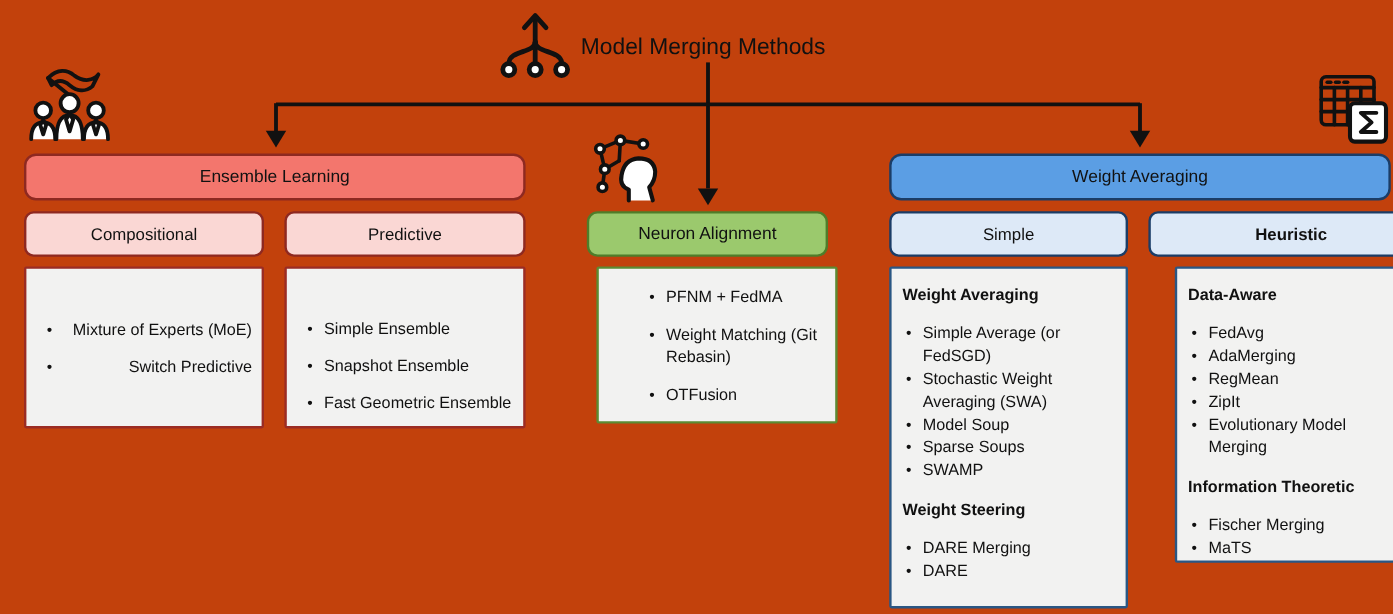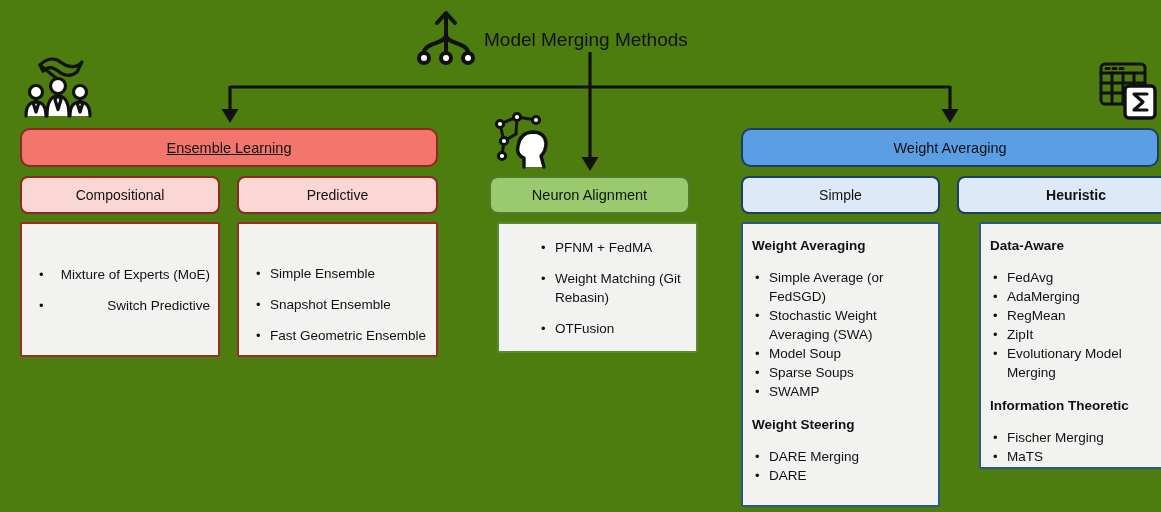--- a/index.html
+++ b/index.html
@@ -4,21 +4,21 @@
 <style>
   :root{
     --line:#111111;
     --red-border:#8E2921; --red-fill:#F3766D; --red-light:#FAD7D4; --content-red-border:#9B2C24;
     --green-border:#4F7D2A; --green-fill:#9BC96D; --content-green-border:#5C8A33;
     --blue-border:#1B3D67; --blue-fill:#5B9EE4; --blue-light:#DDE9F7; --content-blue-border:#2A5784;
     --content-bg:#F2F2F1; --text:#111111;
   }
   *{box-sizing:border-box;margin:0;padding:0;}
   body{background:#ffffff;font-family:"Liberation Sans","DejaVu Sans",sans-serif;color:var(--text);}
-  .canvas{position:relative;width:1161px;height:512px;background:#4d7c0f;overflow:hidden;}
+  .canvas{position:relative;width:1161px;height:512px;background:#c2410c;overflow:hidden;}
   .abs{position:absolute;}
   .title{font-size:19px;line-height:22px;color:var(--text);white-space:nowrap;}
   .hdr{display:flex;align-items:center;justify-content:center;font-size:14.5px;border-radius:10px;}
   .hdr.red{background:var(--red-fill);border:2.5px solid var(--red-border);}
   .hdr.green{background:var(--green-fill);border:2.5px solid var(--green-border);border-radius:9px;}
   .hdr.blue{background:var(--blue-fill);border:2.5px solid var(--blue-border);}
   .sub{display:flex;align-items:center;justify-content:center;font-size:14px;border-radius:8px;}
   .sub.red{background:var(--red-light);border:2px solid var(--red-border);}
   .sub.blue{background:var(--blue-light);border:2px solid var(--blue-border);}
   .content{background:var(--content-bg);border-radius:2px;font-size:13.5px;line-height:19px;}
@@ -114,21 +114,21 @@
       <line x1="14" y1="31" x2="12" y2="46"></line>
       <circle cx="10" cy="14" r="3.6" fill="#ffffff"></circle>
       <circle cx="27" cy="7" r="3.6" fill="#ffffff"></circle>
       <circle cx="46" cy="10" r="3.6" fill="#ffffff"></circle>
       <circle cx="14" cy="31" r="3.6" fill="#ffffff"></circle>
       <circle cx="12" cy="46" r="3.6" fill="#ffffff"></circle>
       <path d="M34,57 V48 Q26,45 28,36 Q30,23 42,22 Q55,22 56,33 Q56,41 51,46 L54,57" fill="#ffffff" stroke-width="3.4"></path>
     </g>
   </svg>
 
-  <div class="abs hdr red" style="left:20px;top:128px;width:418px;height:39px;text-decoration:underline;">
+  <div class="abs hdr red" style="left:20px;top:128px;width:418px;height:39px;">
     <span>Ensemble Learning</span>
   </div>
 
   <div class="abs sub red" style="left:20px;top:176px;width:200px;height:38px;">
     <span>Compositional</span>
   </div>
   <div class="abs sub red" style="left:237px;top:176px;width:201px;height:38px;">
     <span>Predictive</span>
   </div>
 

